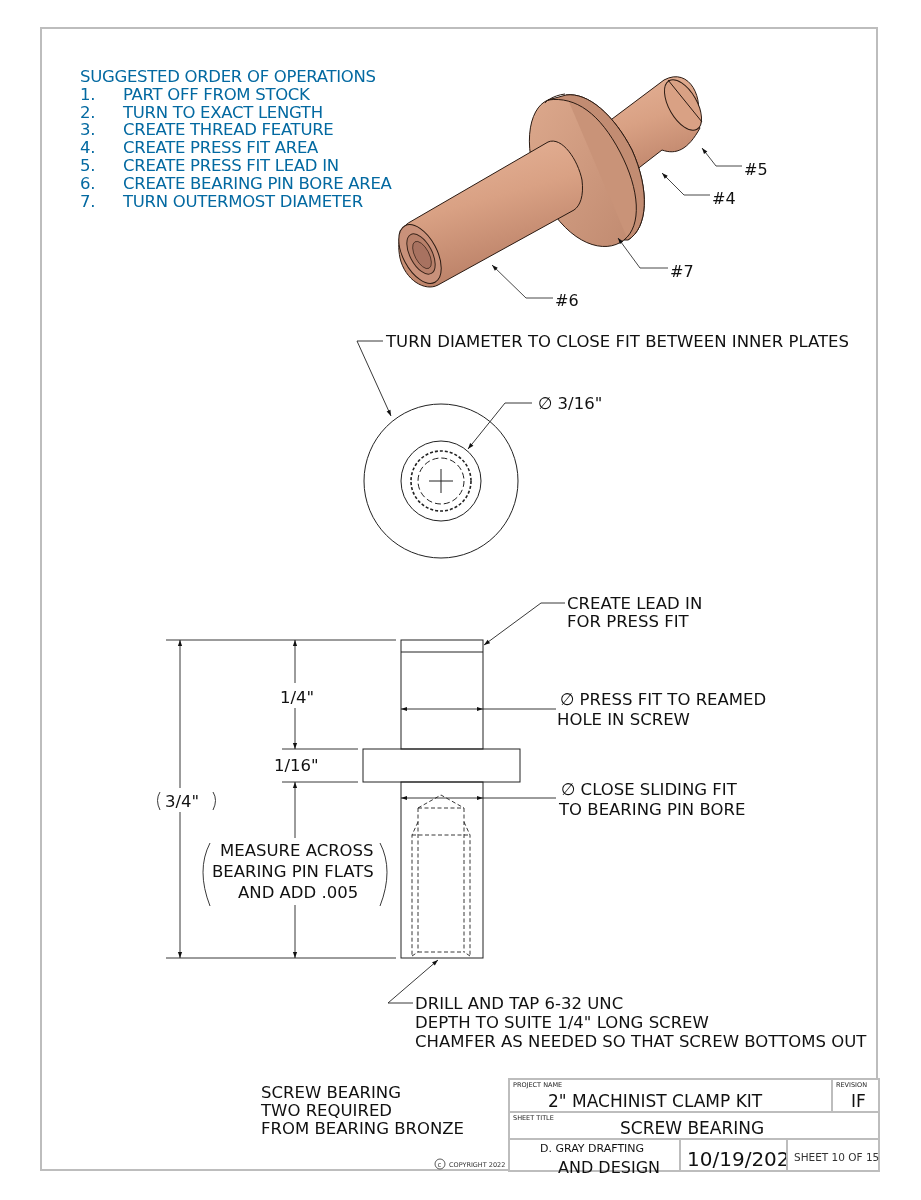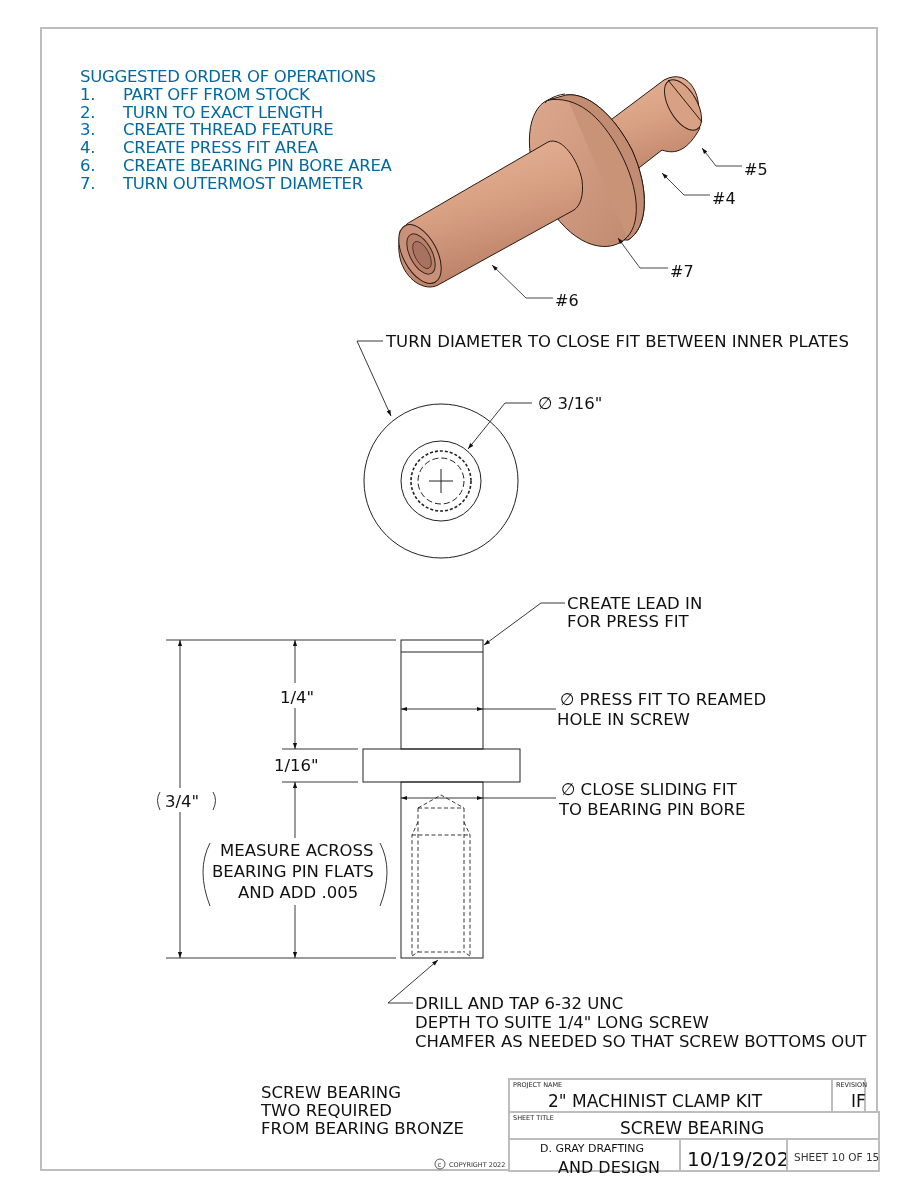--- a/index.html
+++ b/index.html
@@ -25,20 +25,21 @@
 
 <div id="sheet">
   <div class="frame"></div>
 
   <div class="txt ops">
     <span class="row">SUGGESTED ORDER OF OPERATIONS</span>
     <span class="row"><span class="num">1.</span><span>PART OFF FROM STOCK</span></span>
     <span class="row"><span class="num">2.</span><span>TURN TO EXACT LENGTH</span></span>
     <span class="row"><span class="num">3.</span><span>CREATE THREAD FEATURE</span></span>
     <span class="row"><span class="num">4.</span><span>CREATE PRESS FIT AREA</span></span>
+    <span class="row"><span class="num">5.</span><span>CREATE PRESS FIT LEAD IN</span></span>
     <span class="row"><span class="num">6.</span><span>CREATE BEARING PIN BORE AREA</span></span>
     <span class="row"><span class="num">7.</span><span>TURN OUTERMOST DIAMETER</span></span>
   </div>
 
   <svg width="921" height="1200" viewBox="0 0 921 1200" style="position:absolute;left:0;top:0;">
     <defs>
       <marker id="arr" viewBox="0 0 10 10" refX="10" refY="5" markerWidth="9" markerHeight="6" orient="auto-start-reverse" markerUnits="userSpaceOnUse">
         <path d="M0,1.5 L10,5 L0,8.5 z" fill="#111"></path>
       </marker>
       <linearGradient id="cyl" x1="0" y1="0" x2="0.35" y2="1">
@@ -178,21 +179,21 @@
       <text x="437.5" y="1167" font-size="7" fill="#333">c</text>
       <text x="449" y="1167" font-size="6.5" fill="#333">COPYRIGHT 2022</text>
     </g>
   </svg>
 
   <div class="tb">
     <div class="cell" style="left:0;top:0;width:336px;height:35px;">
       <span class="lbl">PROJECT NAME</span>
       <span class="val" style="left:38px;top:11px;font-size:17px;">2" MACHINIST CLAMP KIT</span>
     </div>
-    <div class="cell" style="left:323px;top:0;width:35px;height:35px;">
+    <div class="cell" style="left:323px;top:0;width:49px;height:35px;">
       <span class="lbl">REVISION</span>
       <span class="val" style="left:18px;top:11px;font-size:17px;">IF</span>
     </div>
     <div class="cell" style="left:0;top:33px;width:372px;height:29px;text-align:right;">
       <span class="lbl">SHEET TITLE</span>
       <span class="val" style="left:110px;top:5px;font-size:17px;">SCREW BEARING</span>
     </div>
     <div class="cell" style="left:0;top:60px;width:173px;height:34px;">
       <span class="val" style="left:30px;top:2px;font-size:11px;">D. GRAY DRAFTING</span>
       <span class="val" style="left:48px;top:18px;font-size:16px;">AND DESIGN</span>

